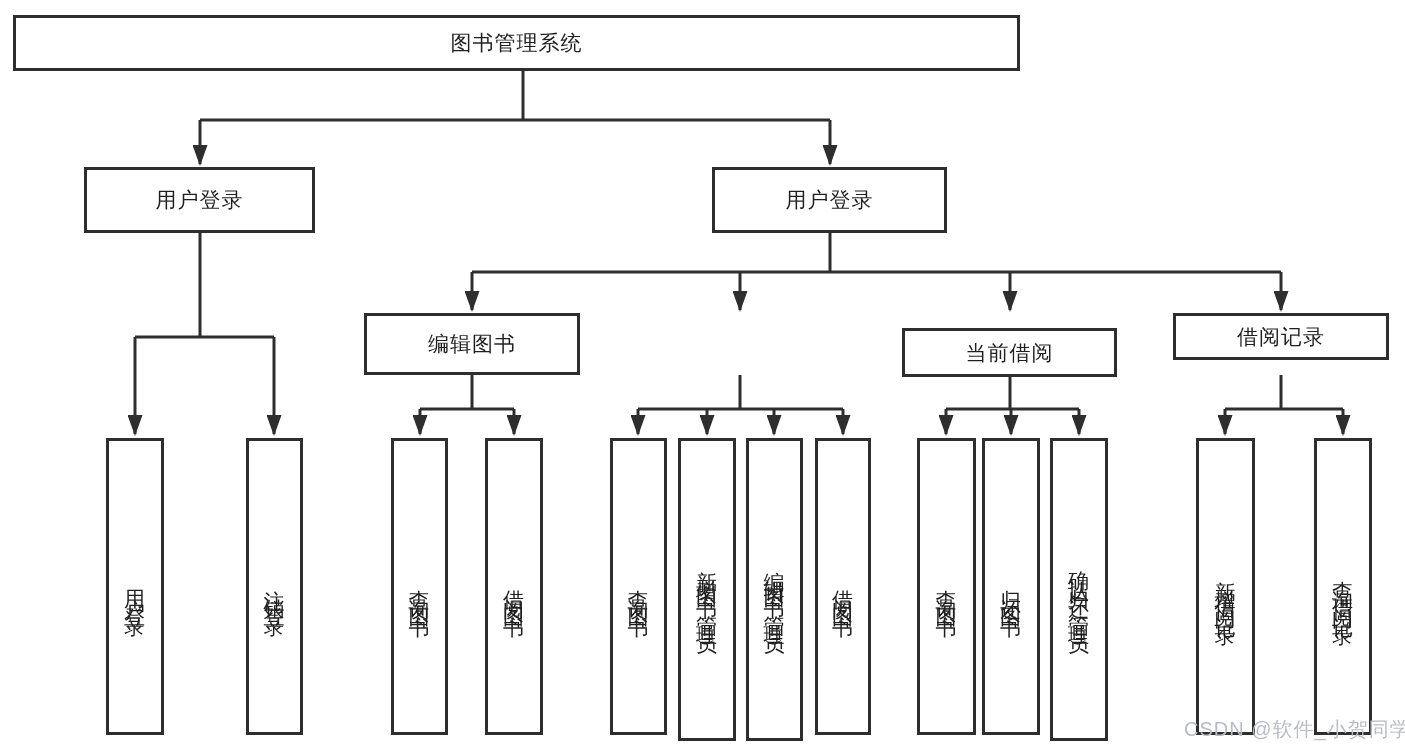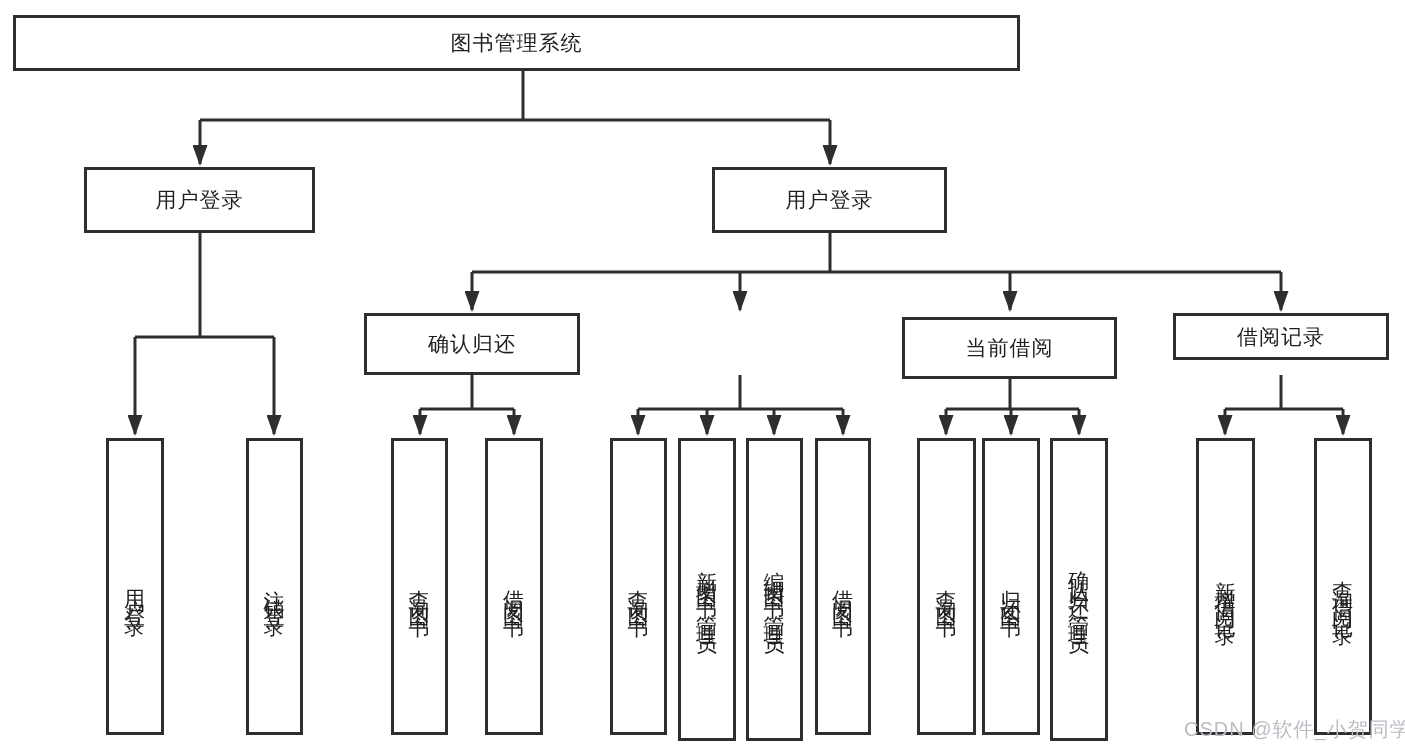--- a/index.html
+++ b/index.html
@@ -96,23 +96,23 @@
   </div>
 
   <div class="box h" style="left:84px;top:167px;width:231px;height:66px">
     <span class="lbl">用户登录</span>
   </div>
   <div class="box h" style="left:712px;top:167px;width:235px;height:66px">
     <span class="lbl">用户登录</span>
   </div>
 
   <div class="box h" style="left:364px;top:313px;width:216px;height:62px">
-    <span class="lbl">确认归还</span>
+    <span class="lbl">编辑图书</span>
   </div>
-  <div class="box h" style="left:902px;top:317px;width:215px;height:62px">
+  <div class="box h" style="left:902px;top:328px;width:215px;height:49px">
     <span class="lbl">当前借阅</span>
   </div>
   <div class="box h" style="left:1173px;top:313px;width:216px;height:47px">
     <span class="lbl">借阅记录</span>
   </div>
 
   <div class="box v" style="left:106px;top:438px;width:58px;height:297px">
     <span class="lbl">用户登录</span>
   </div>
   <div class="box v" style="left:246px;top:438px;width:57px;height:297px">

